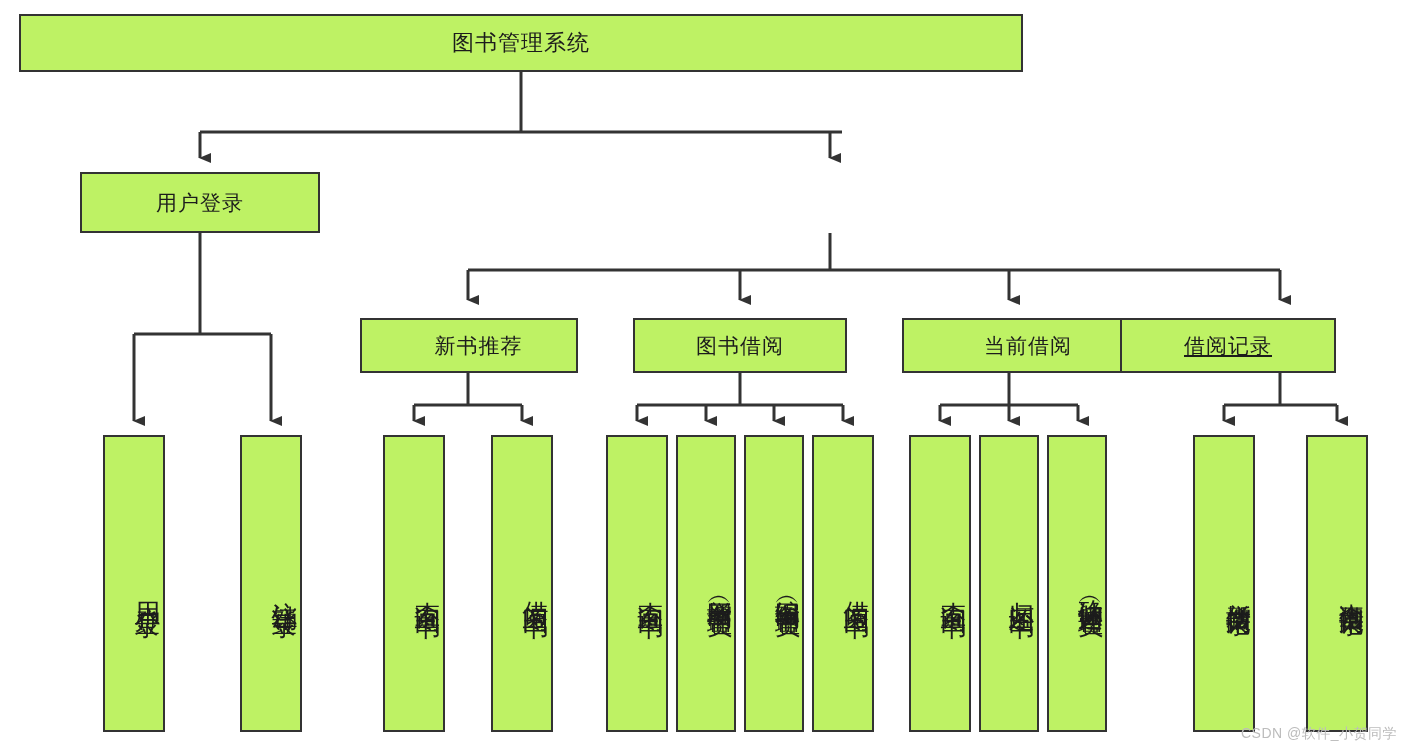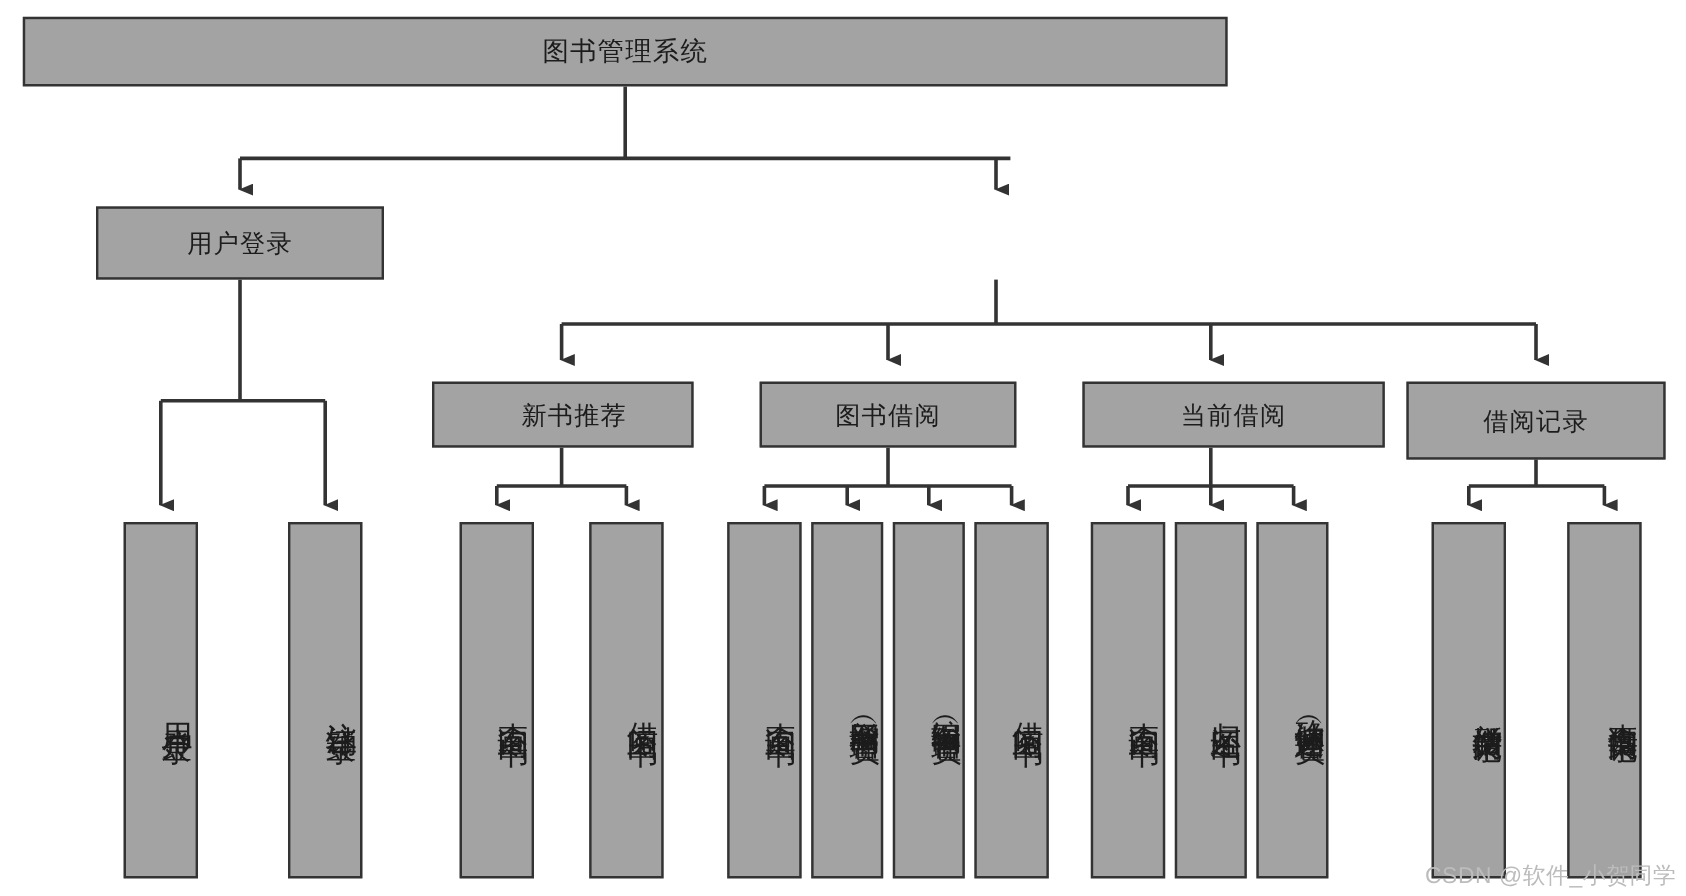--- a/index.html
+++ b/index.html
@@ -6,21 +6,21 @@
   body{
     width:1405px;height:747px;overflow:hidden;
     font-family:"Liberation Sans","DejaVu Sans",sans-serif;
   }
   #stage{position:relative;width:1405px;height:747px;background:#ffffff;}
   svg#wires{position:absolute;left:0;top:0;width:1405px;height:747px;}
 
   .node{
     position:absolute;
     box-sizing:border-box;
-    background:#a3a3a3;
+    background:#bef264;
     border:2px solid #333333;
     display:flex;align-items:center;justify-content:center;
     color:#1c1c1c;
   }
   .node.h{
     font-size:21px;
     letter-spacing:1px;
     white-space:nowrap;
   }
   .node.root{font-size:22px;}
@@ -33,21 +33,21 @@
     padding-top:10px;
     align-items:flex-start;
     justify-content:center;
     white-space:normal;
   }
   .node.v.tall{font-size:25px;letter-spacing:2px;}
 
   #watermark{
     position:absolute;
     right:8px;bottom:4px;
-    font-size:19px;
+    font-size:14px;
     color:#bcbcbc;
     white-space:nowrap;
     letter-spacing:0.5px;
     pointer-events:none;
   }
 </style>
 </head>
 <body>
 
 <div id="stage">
@@ -112,21 +112,21 @@
 
   <div class="node h" style="left:360px;top:318px;width:218px;height:55px;padding-left:19px;">
     <span>新书推荐</span>
   </div>
   <div class="node h" style="left:633px;top:318px;width:214px;height:55px;">
     <span>图书借阅</span>
   </div>
   <div class="node h" style="left:902px;top:318px;width:252px;height:55px;">
     <span>当前借阅</span>
   </div>
-  <div class="node h" style="left:1172px;top:318px;width:216px;height:65px;">
+  <div class="node h" style="left:1120px;top:318px;width:216px;height:55px;text-decoration:underline;">
     <span>借阅记录</span>
   </div>
 
   <div class="node v" style="left:103px;top:435px;width:62px;height:297px;">
     <span>用户登录</span>
   </div>
   <div class="node v" style="left:240px;top:435px;width:62px;height:297px;">
     <span>注销登录</span>
   </div>
 

